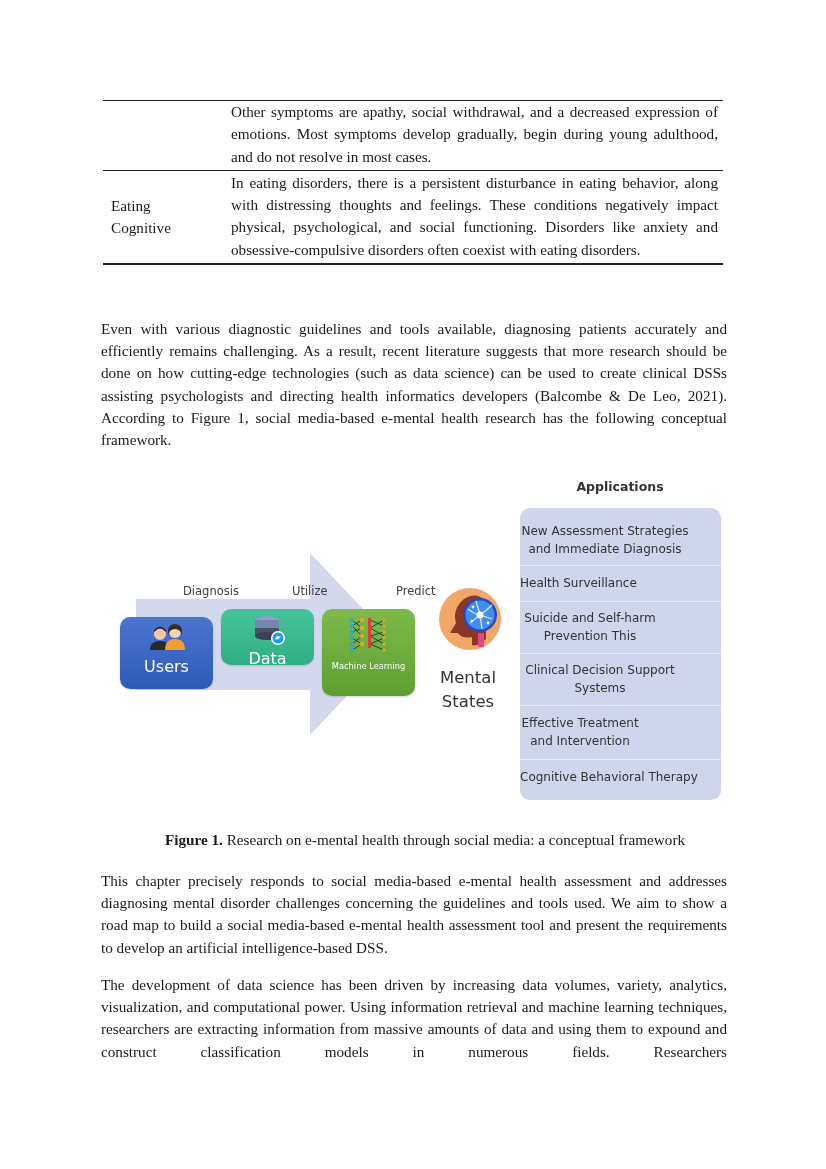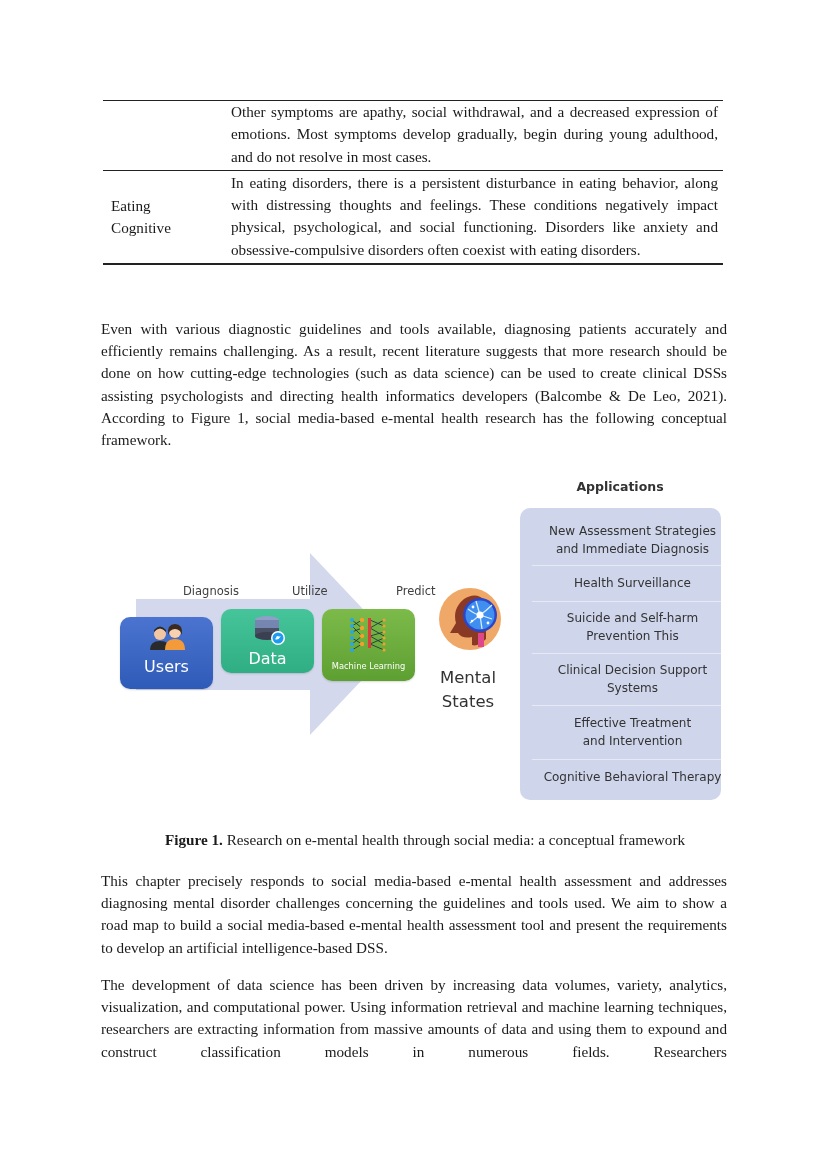--- a/index.html
+++ b/index.html
@@ -28,37 +28,37 @@
 
   
   .figure { position: absolute; left: 100px; top: 470px; width: 630px; height: 345px;
             font-family: "DejaVu Sans", sans-serif; }
   .arrow-svg { position: absolute; left: 0; top: 0; }
   .step-label { position: absolute; font-size: 11.5px; color: #404040; }
   .box { position: absolute; border-radius: 10px; color: #fff; text-align: center;
          box-shadow: 0 1px 2px rgba(0,0,0,0.15); }
   .box-users { left: 20px; top: 139px; width: 93px; height: 72px;
                background: linear-gradient(#4a74cf, #2f5bb8); margin-top: 8px; }
-  .box-data { left: 121px; top: 139px; width: 93px; height: 64px;
+  .box-data { left: 121px; top: 139px; width: 93px; height: 56px;
               background: linear-gradient(#46c49a, #2fae84); }
-  .box-ml { left: 222px; top: 139px; width: 93px; height: 72px;
+  .box-ml { left: 222px; top: 139px; width: 93px; height: 87px;
             background: linear-gradient(#7cbb4a, #5e9f32); }
   .box-title { position: absolute; left: 0; right: 0; font-size: 16px; }
   .box-ml .box-title { font-size: 8.3px; }
   .icon { position: absolute; }
 
   .mental-label { position: absolute; left: 330px; top: 196px; width: 76px;
                   text-align: center; font-size: 16.5px; line-height: 24px; color: #333; }
 
   .apps-title { position: absolute; left: 420px; top: 9px; width: 200px;
                 text-align: center; font-weight: bold; font-size: 12.5px; color: #333; }
   .apps-panel { position: absolute; left: 420px; top: 38px; width: 201px; height: 292px;
                 background: #cfd5ea; border-radius: 10px; overflow: hidden; }
-  .app-item { position: absolute; left: 12px; width: 201px; display: flex; align-items: center;
-              justify-content: center; text-align: center; font-size: 12px; line-height: 17.5px;
+  .app-item { position: absolute; left: 0; width: 201px; display: flex; align-items: center;
+              justify-content: flex-start; text-align: center; font-size: 12px; line-height: 17.5px;
               color: #333; border-bottom: 1.5px solid #e7eaf5; box-sizing: border-box; }
   .app-item:last-child { border-bottom: none; }
 
   .caption { position: absolute; left: 100px; width: 626px; top: 831px; text-align: center;
              font-size: 15.2px; }
   .caption b { font-weight: bold; margin-left: 24px; }
 </style>
 </head>
 <body>
 

